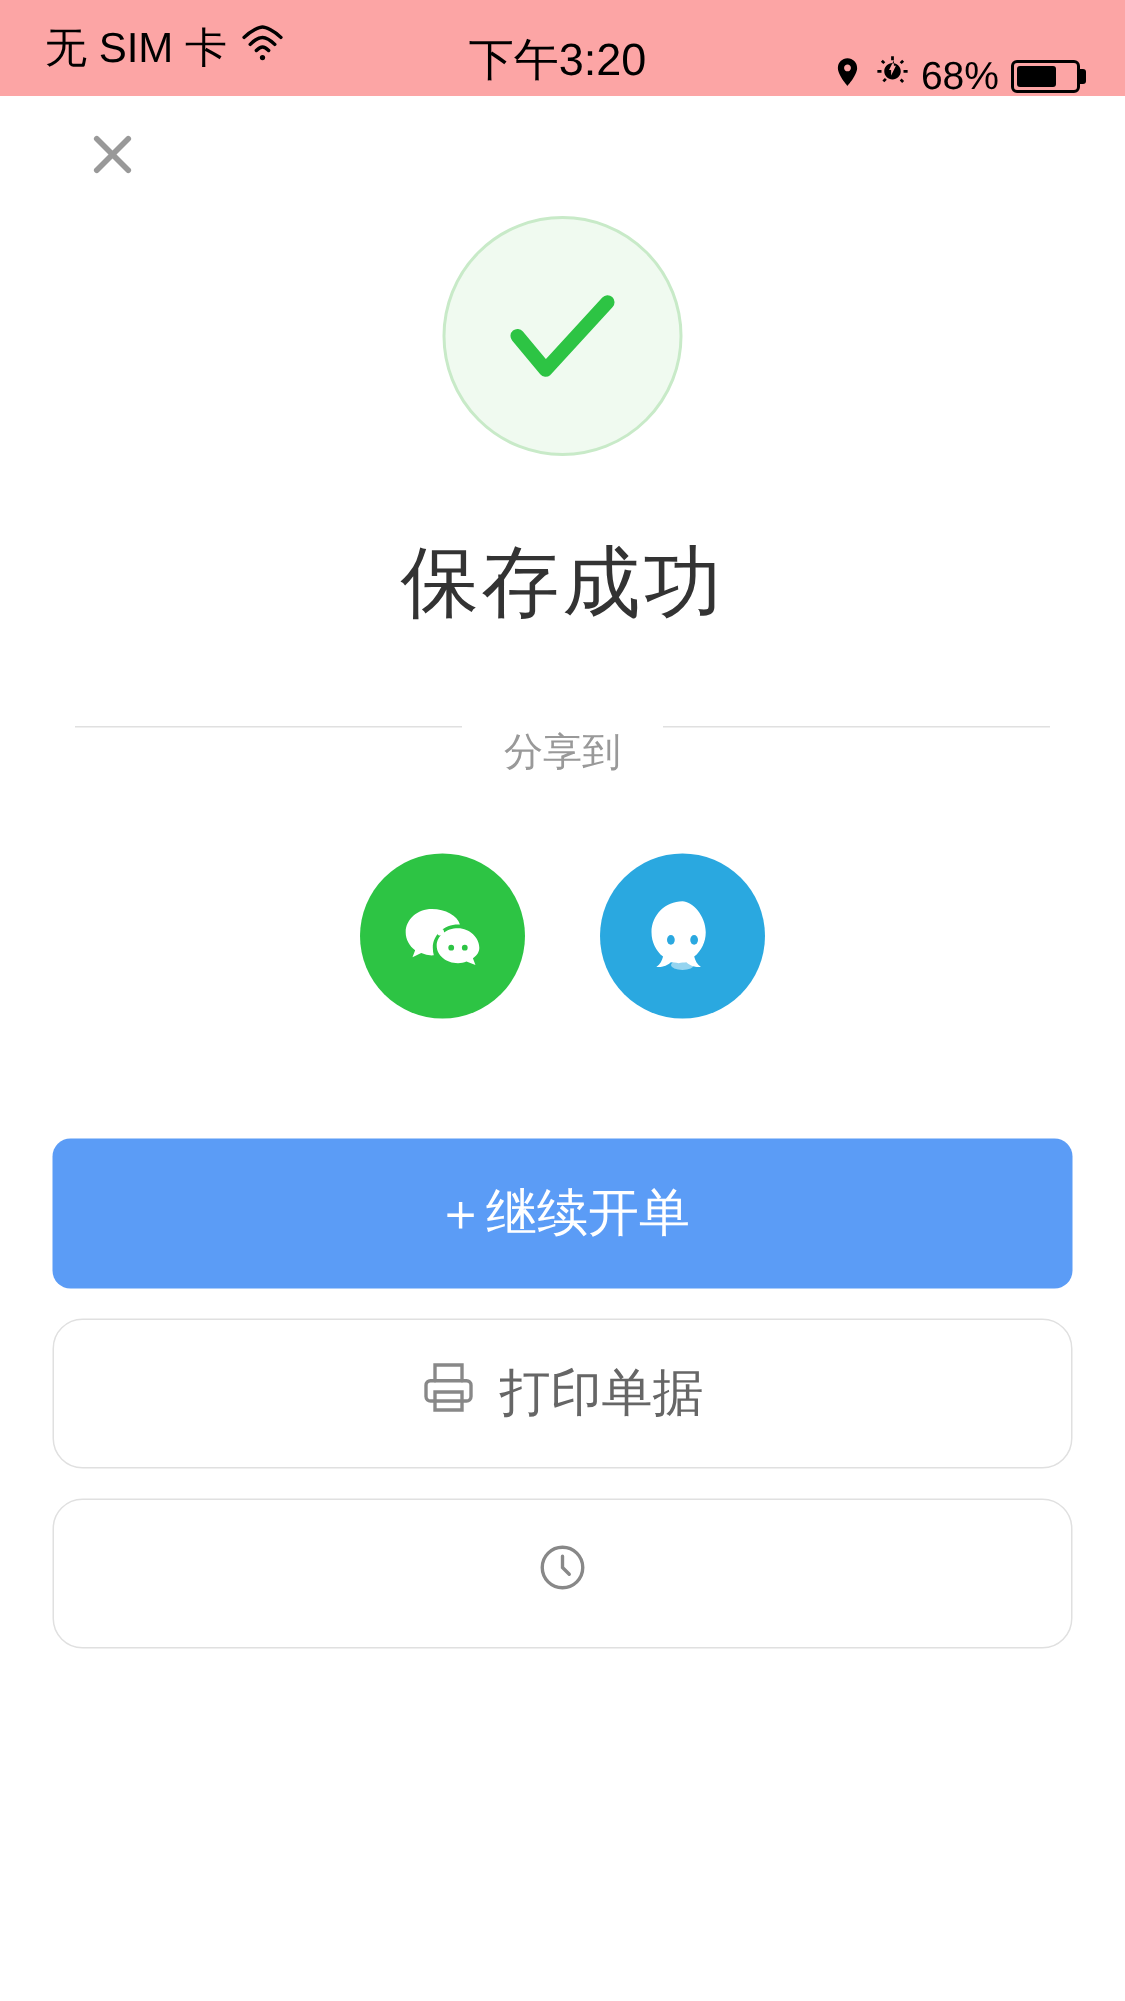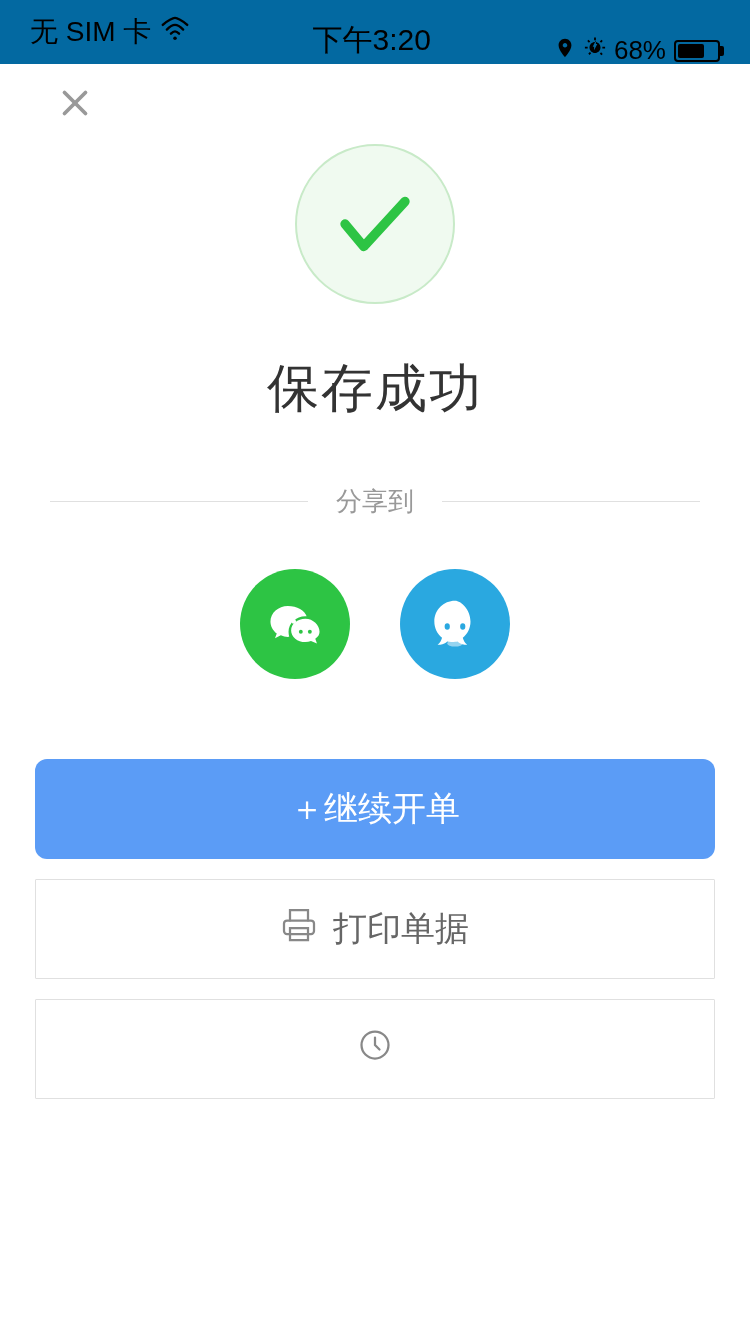--- a/index.html
+++ b/index.html
@@ -19,21 +19,21 @@
     }
 
     
     .status-bar {
       width: 100%;
       height: 64px;
       display: flex;
       align-items: center;
       justify-content: space-between;
       padding: 0 30px;
-      background: #0369a1;
+      background: #fca5a5;
     }
 
     .status-left {
       display: flex;
       align-items: center;
       gap: 10px;
       font-size: 28px;
       color: #000;
     }
 
@@ -139,21 +139,21 @@
       color: #333;
       font-weight: 400;
       margin-bottom: 60px;
       letter-spacing: 2px;
     }
 
     
     .share-divider {
       width: 650px;
       display: flex;
-      align-items: center;
+      align-items: flex-start;
       gap: 28px;
       margin-bottom: 50px;
     }
 
     .divider-line {
       flex: 1;
       height: 1px;
       background: #e0e0e0;
     }
 
@@ -210,21 +210,21 @@
       justify-content: center;
       gap: 16px;
       cursor: pointer;
     }
 
     .btn-secondary {
       width: 100%;
       height: 100px;
       background: #fff;
       border: 1px solid #e0e0e0;
-      border-radius: 1px;
+      border-radius: 20px;
       color: #666;
       font-size: 34px;
       display: flex;
       align-items: center;
       justify-content: center;
       gap: 16px;
       cursor: pointer;
     }
   </style>
 </head>

